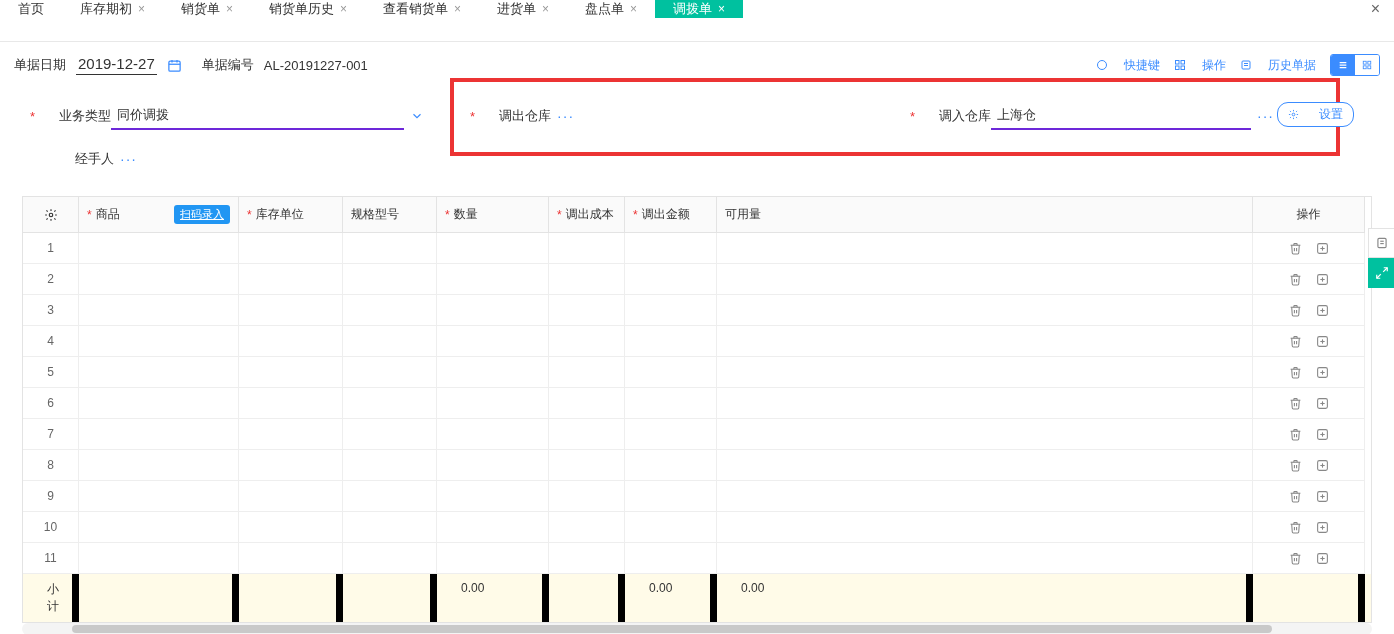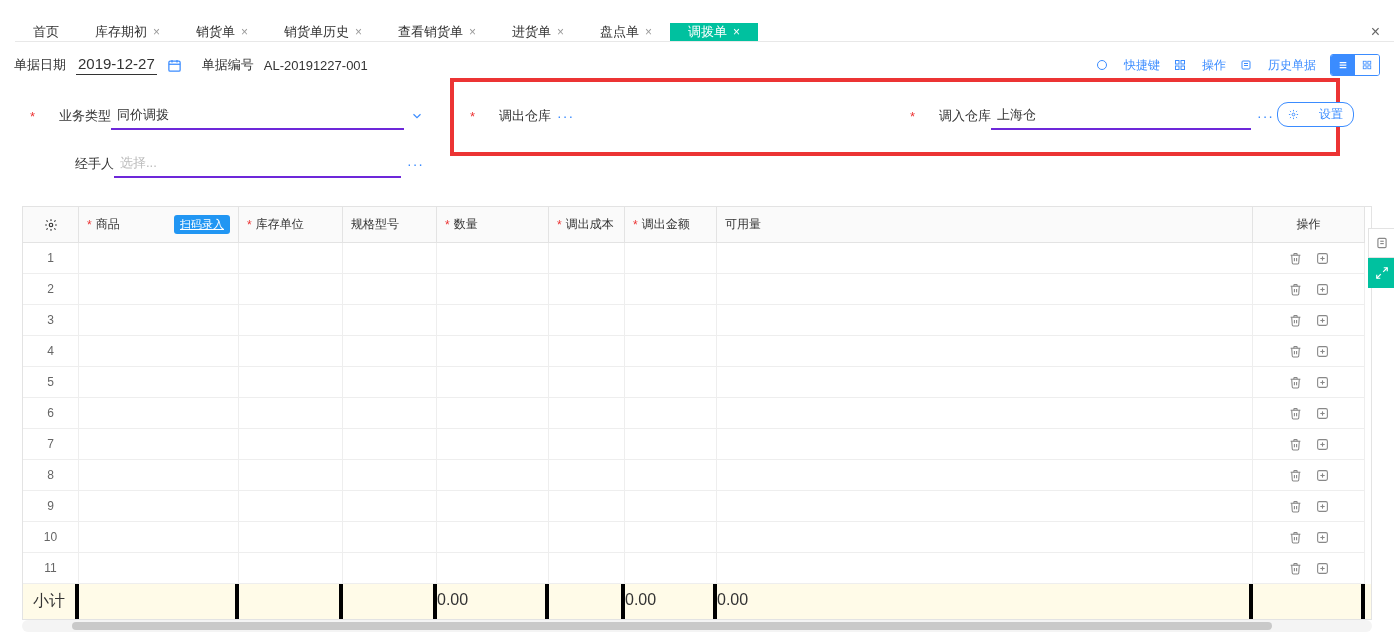--- a/index.html
+++ b/index.html
@@ -1,19 +1,19 @@
 <!DOCTYPE html>
 <html><head>
 <meta charset="utf-8">
 <style>
 * { box-sizing: border-box; margin: 0; padding: 0; }
 body { font-family: -apple-system, "Helvetica Neue", Arial, sans-serif; font-size: 13px; color: #333; background: #fff; width: 1394px; height: 634px; overflow: hidden; position: relative; }
 
 
-.tabs-bar { display: flex; height: 42px; border-bottom: 1px solid #e8e8e8; align-items: flex-end; margin-left: 15px; }
+.tabs-bar { display: flex; height: 42px; border-bottom: 1px solid #e8e8e8; align-items: flex-start; }
 .tab { display: flex; align-items: center; padding: 0 18px; font-size: 13px; color: #333; cursor: pointer; position: relative; }
 .tab-close { margin-left: 6px; font-size: 12px; color: #999; cursor: pointer; }
 .tab.active { background: #00c19f; color: #fff; }
 .tab.active .tab-close { color: #fff; }
 .tabs-spacer { flex: 1; }
 .tabs-close-all { display: flex; align-items: center; padding: 0 14px; font-size: 16px; color: #666; cursor: pointer; }
 
 
 .header-row { display: flex; align-items: center; padding: 12px 14px 10px 14px; gap: 10px; }
 .header-label { font-size: 13px; color: #333; }
@@ -48,21 +48,21 @@
 .scan-badge { background: #2196f3; color: #fff; border-radius: 3px; font-size: 11px; padding: 2px 6px; margin-left: auto; text-decoration: underline; }
 
 .tbody { max-height: 352px; overflow-y: auto; }
 .trow { display: grid; grid-template-columns: 56px 160px 104px 94px 112px 76px 92px 536px 112px; }
 .trow .cell { border-bottom: 1px solid #eee; border-right: 1px solid #eee; padding: 7px 8px; font-size: 12px; min-height: 31px; display: flex; align-items: center; }
 .trow .rownum { justify-content: center; color: #666; }
 .trow .ops { justify-content: center; gap: 14px; }
 .op-icon { color: #888; font-size: 13px; cursor: pointer; }
 
 .subtotal-row { display: grid; grid-template-columns: 56px 160px 104px 94px 112px 76px 92px 536px 112px; background: #fffbe8; }
-.subtotal-row .cell { padding: 7px 0; font-size: 16px; border-right: 4px solid #000000; }
+.subtotal-row .cell { padding: 7px 24px; font-size: 12px; border-right: 7px solid #000000; }
 .subtotal-label { text-align: center; }
 
 .hscroll { height: 12px; background: #f4f4f4; margin: 0 22px; border-radius: 6px; position: relative; }
 .hscroll-thumb { position: absolute; left: 50px; top: 2px; height: 8px; width: 1200px; background: #c9c9c9; border-radius: 4px; }
 
 
 .side-icons { position: absolute; right: 0; top: 228px; display: flex; flex-direction: column; }
 .side-icon { width: 26px; height: 30px; display: flex; align-items: center; justify-content: center; font-size: 14px; border: 1px solid #e3e3e3; border-right: none; cursor: pointer; }
 .side-icon.green { background: #00c19f; color: #fff; border-color: #00c19f; }
 .side-icon.white { background: #fff; color: #888; }
@@ -197,21 +197,20 @@
       <span class="field-label">调入仓库</span>
       <span class="field-value">上海仓</span>
       <span class="field-more">···</span>
     </div>
   </div>
 
   <div class="form-row">
     <div class="form-field">
       <span style="width:12px"></span>
       <span class="field-label">经手人</span>
-      <span class="field-value field-placeholder">选择...</span>
       <span class="field-more">···</span>
     </div>
   </div>
 </div>
 
 <div class="table-wrap">
   <div class="grid thead">
     <div class="cell cell-gear">
       <svg width="14" height="14" viewBox="0 0 24 24" fill="none" stroke="currentColor" stroke-width="2">
           <circle cx="12" cy="12" r="3"></circle>

